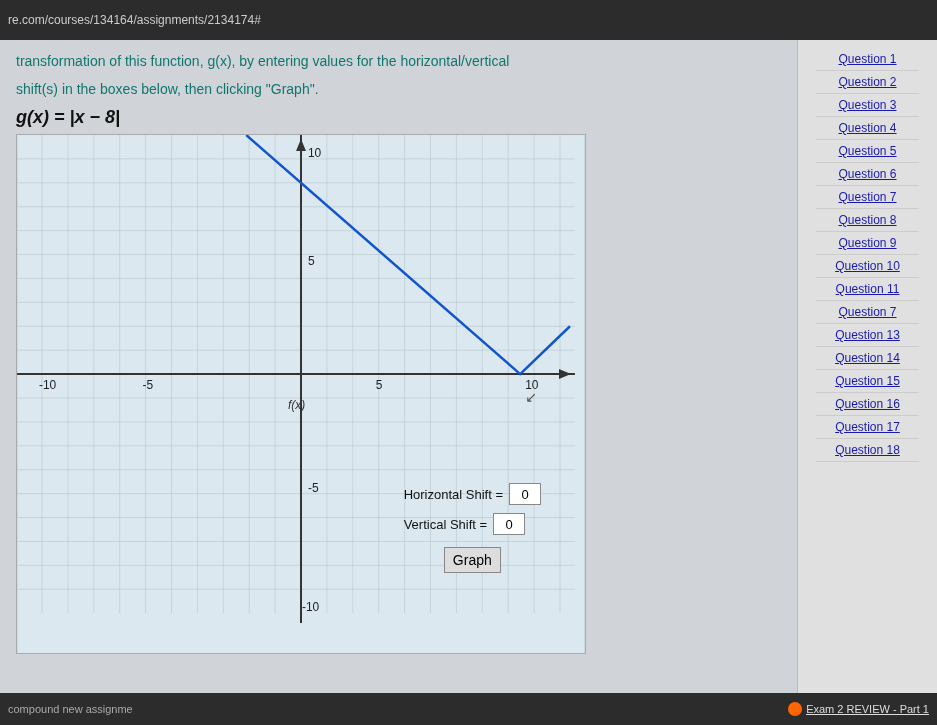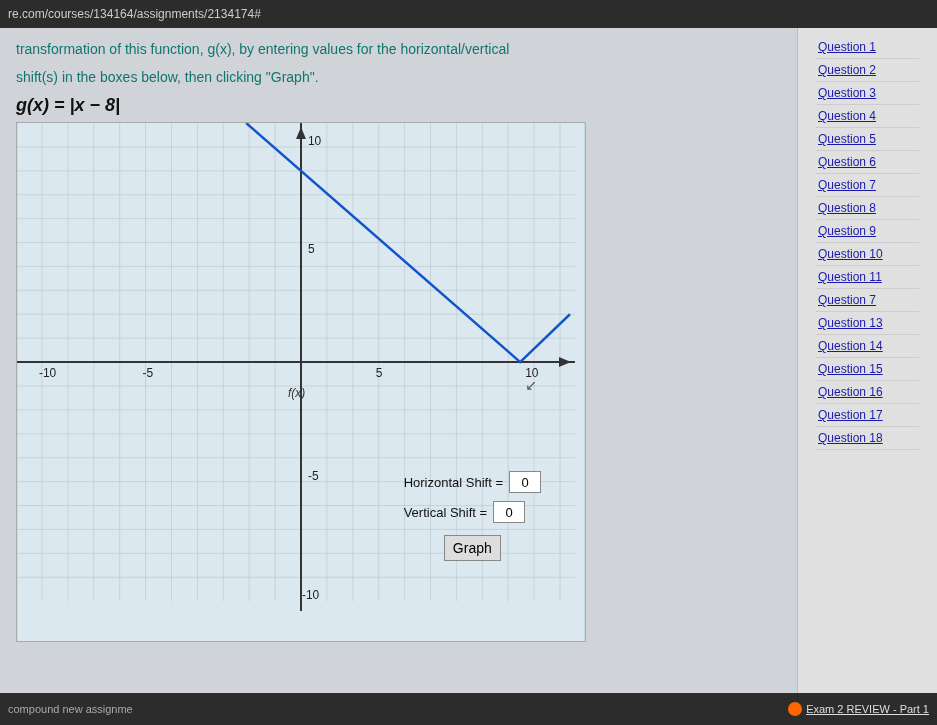--- a/index.html
+++ b/index.html
@@ -8,21 +8,21 @@
       height: 725px;
       font-family: Arial, sans-serif;
       background: #c8c8c8;
       overflow: hidden;
       display: flex;
       flex-direction: column;
     }
 
     .top-bar {
       background: #2c2c2c;
-      height: 28px;
+      height: 40px;
       display: flex;
       align-items: center;
       padding: 0 8px;
       font-size: 12px;
       color: #ccc;
       flex-shrink: 0;
     }
 
     .main-content {
       display: flex;
@@ -106,20 +106,21 @@
       margin-top: 4px;
     }
 
     .right-sidebar {
       width: 140px;
       background: #e0e0e0;
       border-left: 1px solid #bbb;
       padding: 8px 18px;
       overflow-y: auto;
       flex-shrink: 0;
+      text-align: center;
     }
 
     .sidebar-question {
       font-size: 12px;
       color: #1a1aaa;
       padding: 4px 2px;
       border-bottom: 1px solid #ccc;
       cursor: pointer;
       text-decoration: underline;
     }

